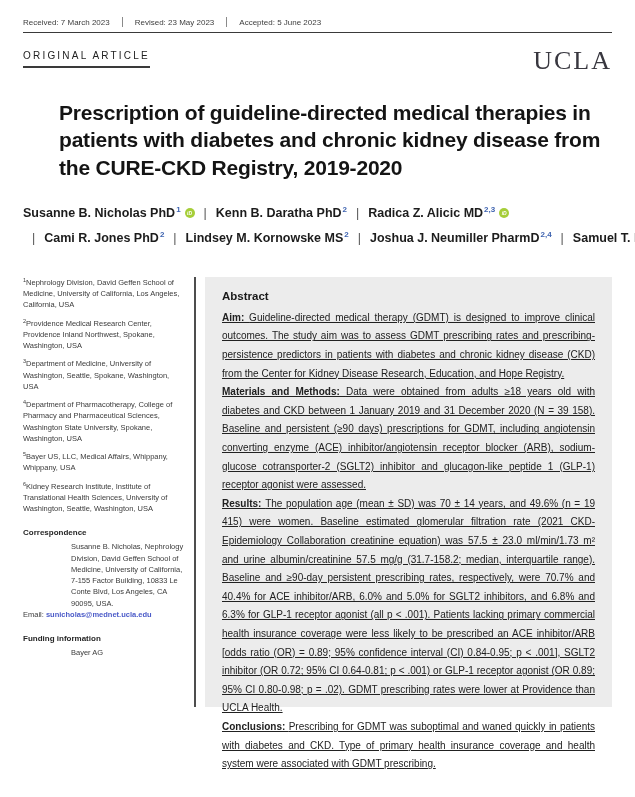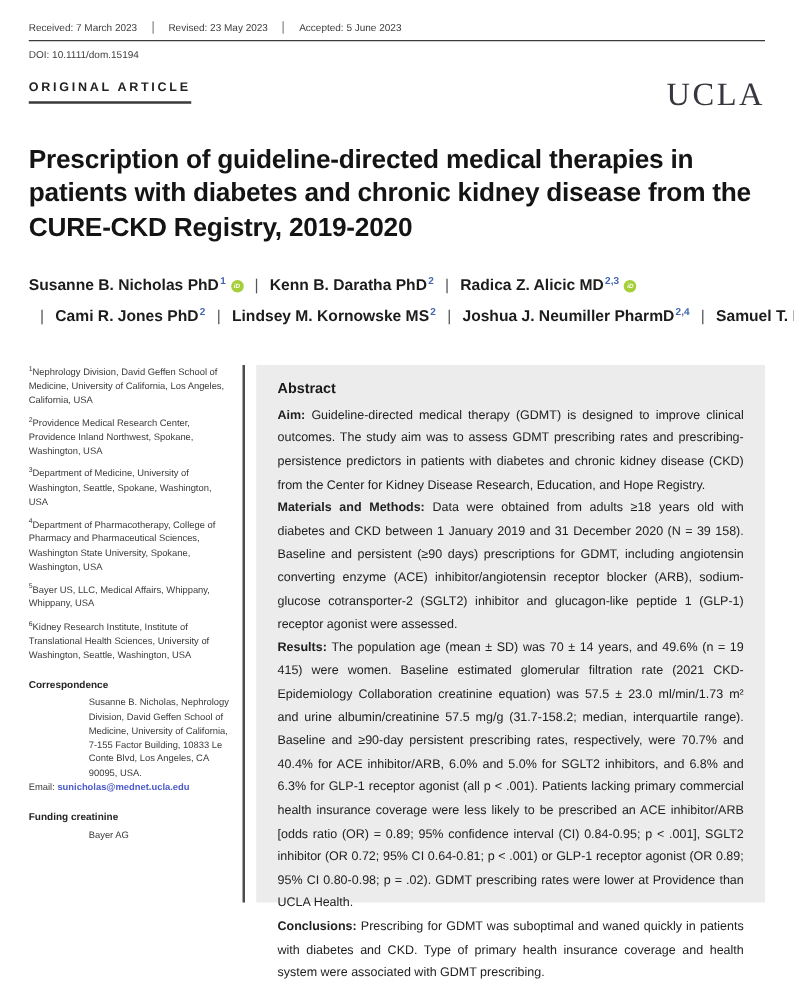--- a/index.html
+++ b/index.html
@@ -21,34 +21,35 @@
     padding-bottom: 5px;
   }
   .dates-row .date-item { padding: 1px 12px 0 12px; }
   .dates-row .date-item:first-child { padding-left: 0; }
   .dates-row .date-item + .date-item { border-left: 1px solid #8a8a8a; }
   .doi-line { font-size: 8px; color: #3d3d3d; margin-top: 6px; }
 
   
   .type-row { display: flex; justify-content: space-between; align-items: flex-start; margin-top: 17px; }
   .article-type {
-    font-size: 10px; font-weight: bold; letter-spacing: 2.2px; color: #222;
+    font-size: 10px; font-weight: normal; letter-spacing: 2.2px; color: #222;
     border-bottom: 2px solid #3a3a3a; padding-bottom: 5px;
   }
   .publisher-logo {
     font-family: "Liberation Serif", "DejaVu Serif", serif;
     font-size: 26px; letter-spacing: 2px; color: #38373f; line-height: 1;
     margin-top: -2px;
   }
 
   
   .article-title {
     margin-top: 25px;
     font-size: 21px; font-weight: bold; line-height: 1.3; color: #141414;
     letter-spacing: -0.2px;
+    margin-left: 36px;
   }
 
   
   .author-list {
     margin-top: 20px;
     font-size: 12.5px; font-weight: bold; color: #1c1c1c;
     line-height: 25px;
   }
   .author { white-space: nowrap; }
   .auth-sup { color: #3e63b0; font-size: 8px; font-weight: bold; vertical-align: super; line-height: 0; margin-left: 1px; }
@@ -75,35 +76,35 @@
   
   .abstract-box {
     flex: 1; margin-left: 9px; background: #ececec;
     padding: 13px 17px 16px 17px;
     height: 430px;
   }
   .abstract-heading { font-size: 11.5px; font-weight: bold; color: #1a1a1a; margin-bottom: 7px; }
   .abstract-para {
     font-size: 10px; line-height: 1.86; color: #212121;
     text-align: justify;
+    text-decoration: underline;
   }
   .abstract-para .sec-label { font-weight: bold; }
 </style>
 </head>
 <body>
 
 <div class="page">
 
   <div class="dates-row">
     <span class="date-item">Received: 7 March 2023</span>
     <span class="date-item">Revised: 23 May 2023</span>
     <span class="date-item">Accepted: 5 June 2023</span>
   </div>
 
-  <div class="doi-line">DOI: 10.1111/dom.15194</div>
 
   <div class="type-row">
     <span class="article-type">ORIGINAL ARTICLE</span>
     <span class="publisher-logo">UCLA</span>
   </div>
 
   <h1 class="article-title">Prescription of guideline-directed medical therapies in patients with diabetes and chronic kidney disease from the CURE-CKD Registry, 2019-2020</h1>
 
   <div class="author-list"><span class="author"><span>Susanne B. Nicholas PhD</span><sup class="auth-sup">1</sup><span class="orcid">iD</span></span><span class="author-sep">|</span><span class="author"><span>Kenn B. Daratha PhD</span><sup class="auth-sup">2</sup></span><span class="author-sep">|</span><span class="author"><span>Radica Z. Alicic MD</span><sup class="auth-sup">2,3</sup><span class="orcid">iD</span></span><span class="author-sep">|</span><span class="author"><span>Cami R. Jones PhD</span><sup class="auth-sup">2</sup></span><span class="author-sep">|</span><span class="author"><span>Lindsey M. Kornowske MS</span><sup class="auth-sup">2</sup></span><span class="author-sep">|</span><span class="author"><span>Joshua J. Neumiller PharmD</span><sup class="auth-sup">2,4</sup></span><span class="author-sep">|</span><span class="author"><span>Samuel T. Fatoba PhD</span></span></div>
 
@@ -118,21 +119,21 @@
           <div class="affiliation"><sup>5</sup><span>Bayer US, LLC, Medical Affairs, Whippany, Whippany, USA</span></div>
           <div class="affiliation"><sup>6</sup><span>Kidney Research Institute, Institute of Translational Health Sciences, University of Washington, Seattle, Washington, USA</span></div>
         </div>
 
       <div class="corr-heading">Correspondence</div>
       <div class="corr-text">Susanne B. Nicholas, Nephrology Division, David Geffen School of Medicine, University of California, 7-155 Factor Building, 10833 Le Conte Blvd, Los Angeles, CA 90095, USA.</div>
       <div class="email-line">
         <span>Email: </span><a href="#" class="email-link">sunicholas@mednet.ucla.edu</a>
       </div>
 
-      <div class="funding-heading">Funding creatinine</div>
+      <div class="funding-heading">Funding information</div>
       <div class="funding-text">Bayer AG</div>
     </div>
 
     <div class="v-divider"></div>
 
     <div class="abstract-box">
       <div class="abstract-heading">Abstract</div>
       <div id="abstract-paragraphs">
           <p class="abstract-para"><span class="sec-label">Aim: </span><span>Guideline-directed medical therapy (GDMT) is designed to improve clinical outcomes. The study aim was to assess GDMT prescribing rates and prescribing-persistence predictors in patients with diabetes and chronic kidney disease (CKD) from the Center for Kidney Disease Research, Education, and Hope Registry.</span></p>
           <p class="abstract-para"><span class="sec-label">Materials and Methods: </span><span>Data were obtained from adults ≥18 years old with diabetes and CKD between 1 January 2019 and 31 December 2020 (N = 39 158). Baseline and persistent (≥90 days) prescriptions for GDMT, including angiotensin converting enzyme (ACE) inhibitor/angiotensin receptor blocker (ARB), sodium-glucose cotransporter-2 (SGLT2) inhibitor and glucagon-like peptide 1 (GLP-1) receptor agonist were assessed.</span></p>

